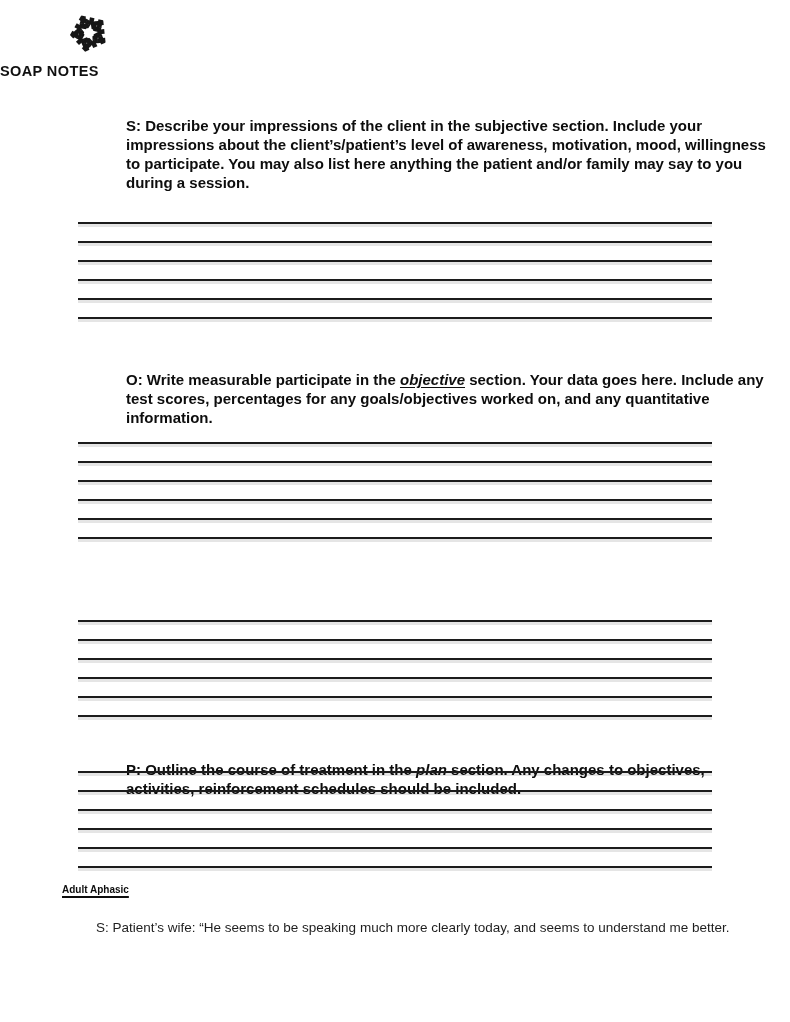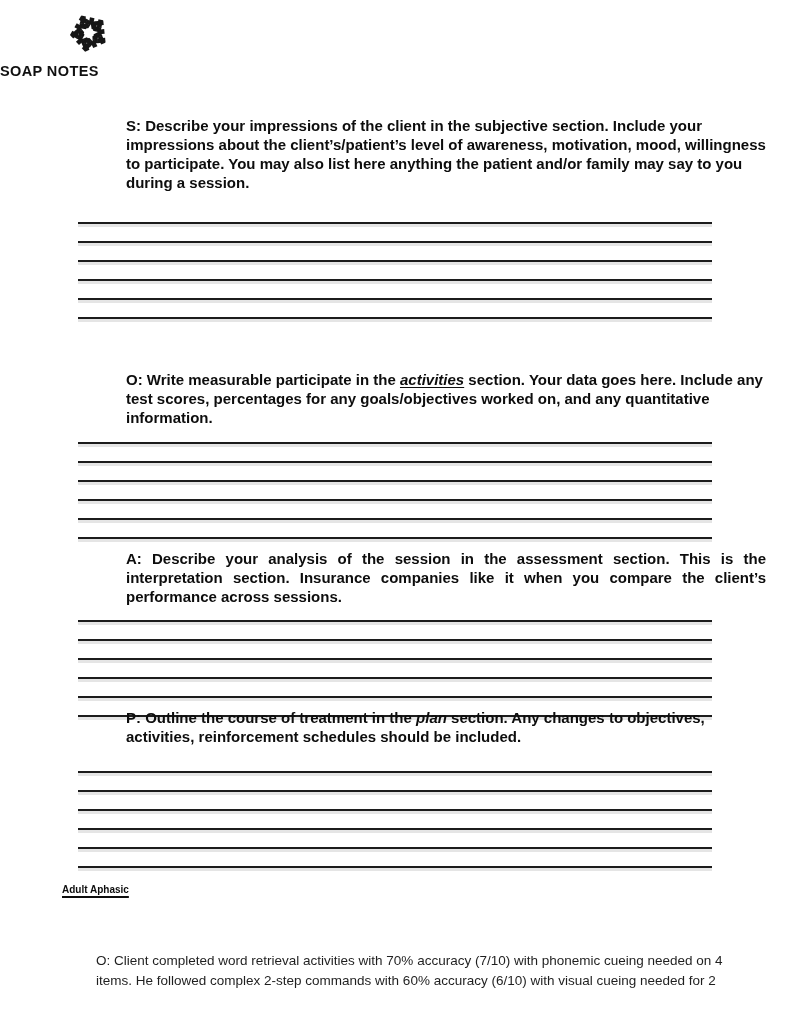--- a/index.html
+++ b/index.html
@@ -133,51 +133,48 @@
   <div class="abs lines" style="top:205px">
     <div class="wline"></div>
   <div class="wline"></div>
       <div class="wline"></div>
       <div class="wline"></div>
       <div class="wline"></div>
       <div class="wline"></div>
     </div>
 
   <div class="abs para" style="top:370px">
-    <span>O: Write measurable participate in the </span><span class="kw-obj">activities</span><span> section. Your data goes here. Include any test scores, percentages for any goals/objectives worked on, and any quantitative information.</span>
+    <span>O: Write measurable participate in the </span><span class="kw-obj">objective</span><span> section. Your data goes here. Include any test scores, percentages for any goals/objectives worked on, and any quantitative information.</span>
   </div>
   <div class="abs lines" style="top:425px">
     <div class="wline"></div>
   <div class="wline"></div>
       <div class="wline"></div>
       <div class="wline"></div>
       <div class="wline"></div>
       <div class="wline"></div>
     </div>
 
-  <div class="abs para justified" style="top:549px">
-    <span>A: Describe your analysis of the session in the assessment section. This is the interpretation section. Insurance companies like it when you compare the client’s performance across sessions.</span>
-  </div>
   <div class="abs lines" style="top:603px">
     <div class="wline"></div>
   <div class="wline"></div>
       <div class="wline"></div>
       <div class="wline"></div>
       <div class="wline"></div>
       <div class="wline"></div>
     </div>
 
-  <div class="abs para" style="top:708px">
+  <div class="abs para" style="top:760px">
     <span>P: Outline the course of treatment in the </span><span class="kw-plan">plan</span><span> section. Any changes to objectives, activities, reinforcement schedules should be included.</span>
   </div>
   <div class="abs lines" style="top:754px">
     <div class="wline"></div>
   <div class="wline"></div>
       <div class="wline"></div>
       <div class="wline"></div>
       <div class="wline"></div>
       <div class="wline"></div>
     </div>
 
   <div class="abs example-heading">Adult Aphasic</div>
-  <div class="abs example-note note-o">O: Client completed word retrieval activities with 70% accuracy (7/10) with phonemic cueing needed on 4 items. He followed complex 2-step commands with 60% accuracy (6/10) with visual cueing needed for 2</div>
+  <div class="abs example-note note-s">S: Patient’s wife: “He seems to be speaking much more clearly today, and seems to understand me better.</div>
 
 </div>
 
 </body></html>

